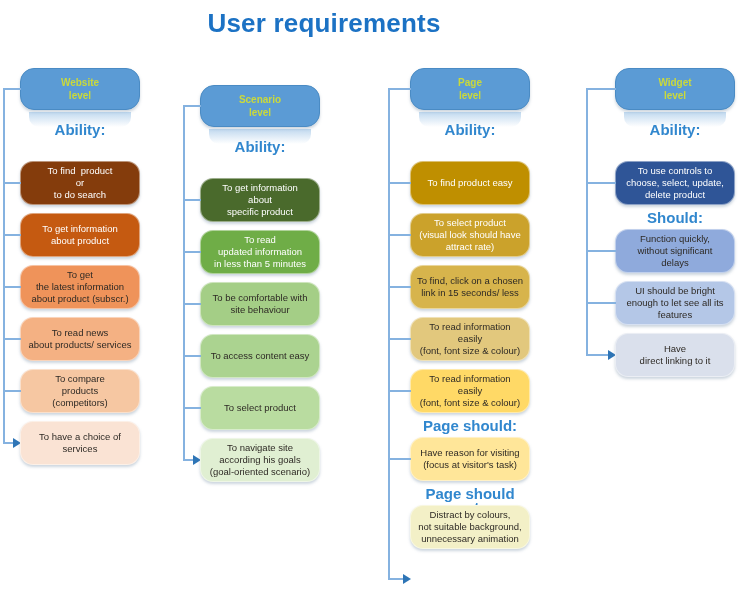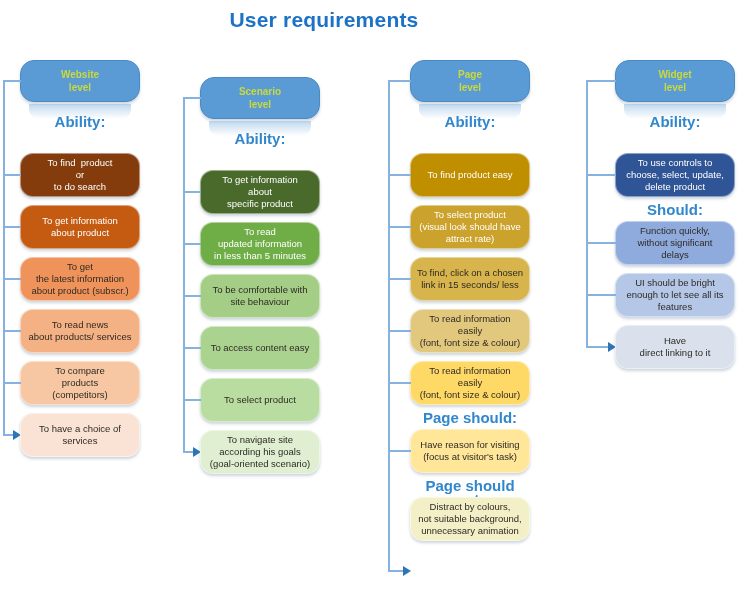--- a/index.html
+++ b/index.html
@@ -3,25 +3,25 @@
 <meta charset="utf-8">
 <style>
   html,body{margin:0;padding:0;background:#fff;}
   .canvas{
     position:relative;width:740px;height:599px;overflow:hidden;
     background:var(--canvas-bg,#fff);
     font-family:"Liberation Sans",sans-serif;
   }
   .title{
     position:absolute;top:8px;left:0;width:648px;text-align:center;
-    font-size:21px;font-weight:bold;color:var(--title,#1C72C4);
+    font-size:26px;font-weight:bold;color:var(--title,#1C72C4);
     letter-spacing:.2px;
   }
   .columns{position:absolute;top:60px;left:0;width:740px;height:539px;}
-  .column{position:absolute;top:0;width:120px;}
+  .column{position:absolute;top:8px;width:120px;}
   .column:nth-child(1){left:20px;--rail:-17px;}
   .column:nth-child(2){left:200px;margin-top:17px;--rail:-17px;}
   .column:nth-child(3){left:410px;--rail:-22px;}
   .column:nth-child(4){left:615px;--rail:-29px;}
 
   .rail{position:absolute;width:2px;background:var(--rail-color,#85B2E0);z-index:0;}
   .arrow{position:absolute;height:10px;left:var(--rail);width:calc(-1 * var(--rail));z-index:1;}
   .arrow::before{content:'';position:absolute;left:0;right:6px;top:4px;height:2px;background:var(--rail-color,#85B2E0);}
   .arrow::after{content:'';position:absolute;right:-1px;top:0;width:0;height:0;
     border-left:8px solid var(--arrow,#2E75B6);border-top:5px solid transparent;border-bottom:5px solid transparent;}

